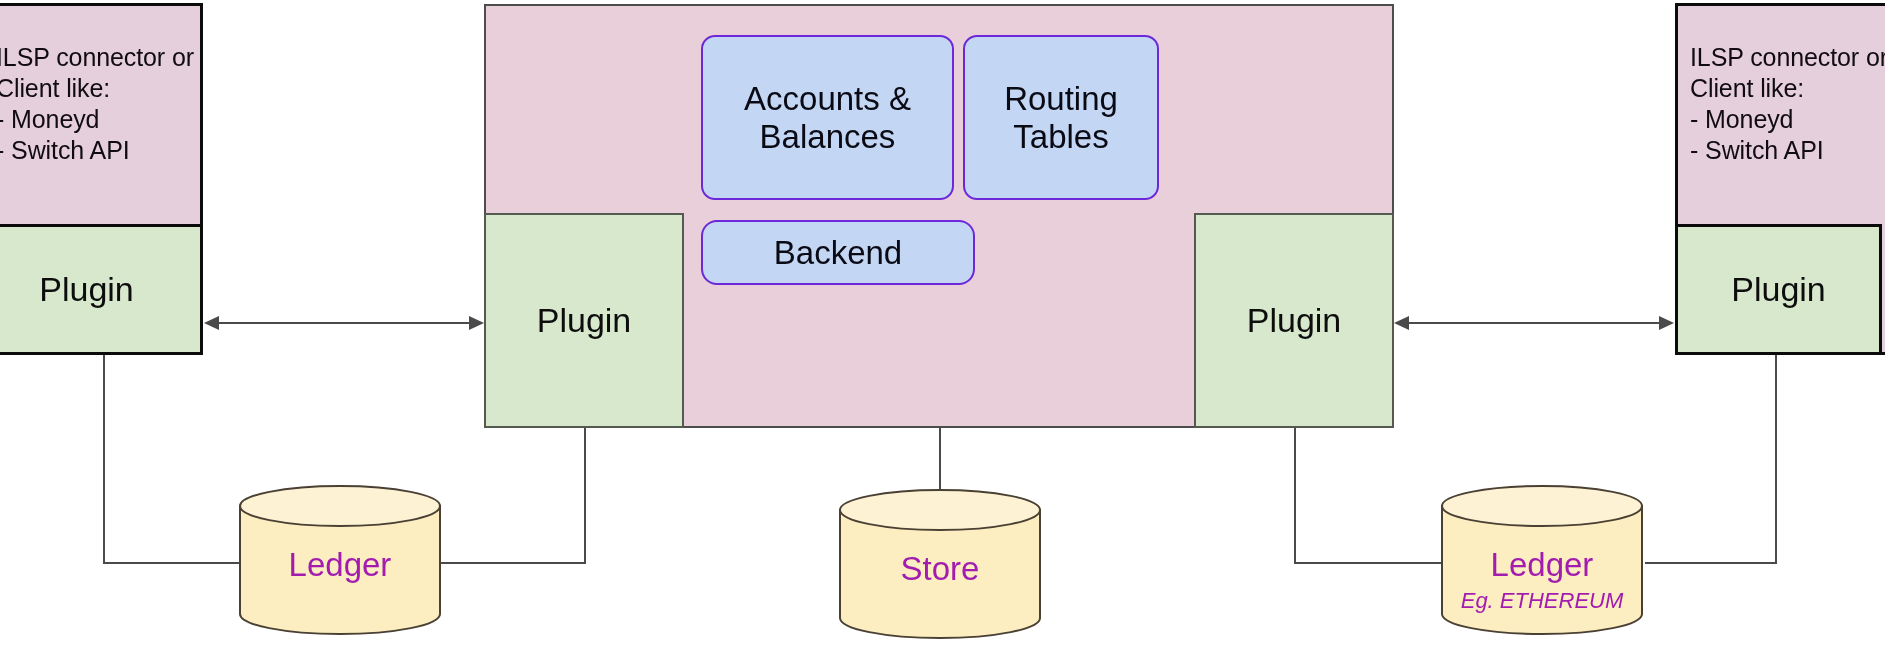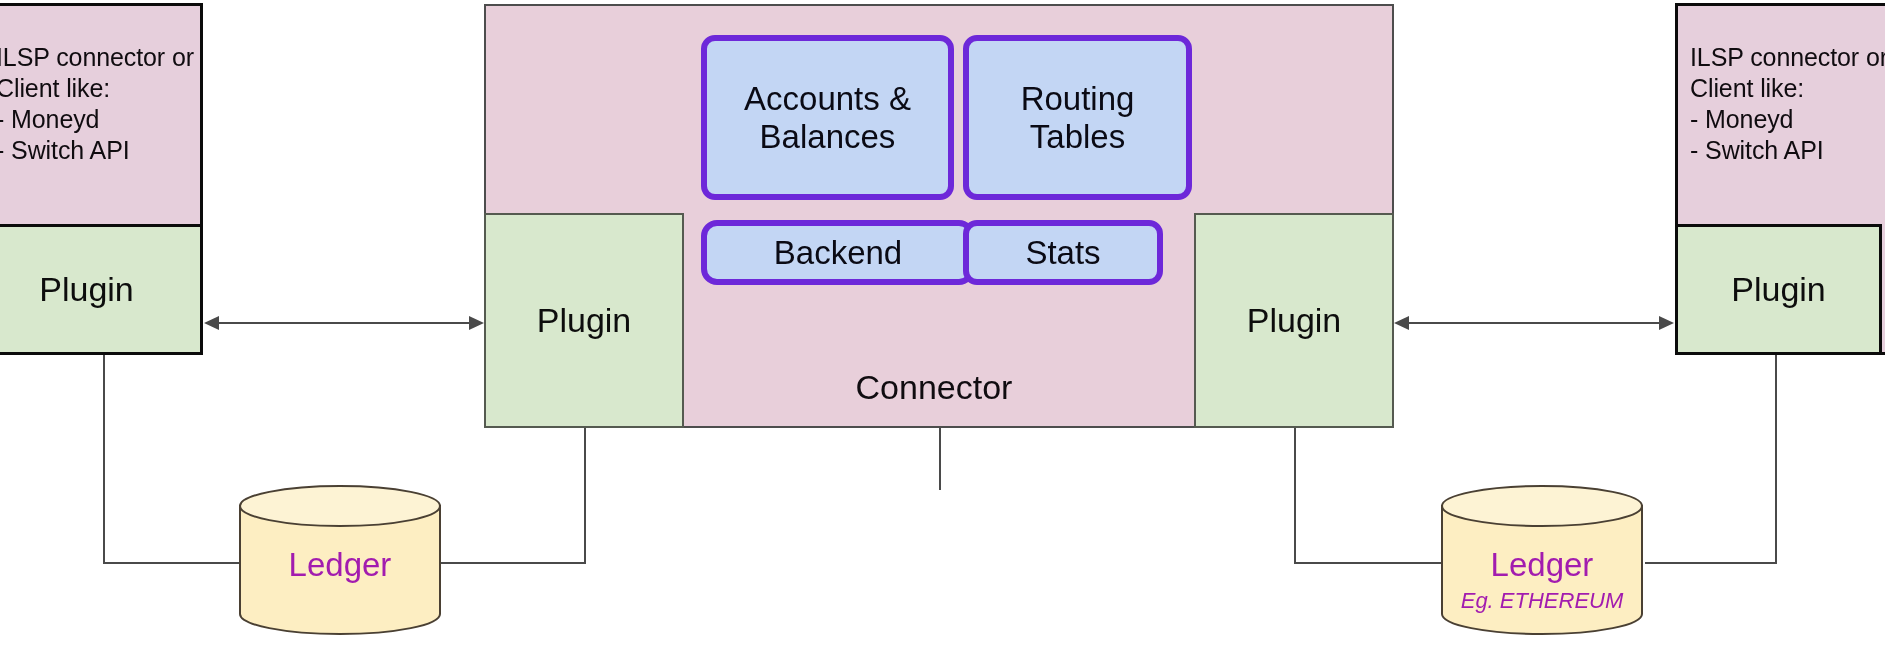--- a/index.html
+++ b/index.html
@@ -61,21 +61,21 @@
     border: 3px solid #0b0b0b;
     display: flex;
     align-items: center;
     justify-content: center;
     color: #0d0d0d;
     font-size: 34px;
   }
   
   .module {
     background: #c3d6f4;
-    border: 6px solid #6d28d9;
+    border: 2px solid #6d28d9;
     border-radius: 14px;
     display: flex;
     align-items: center;
     justify-content: center;
     text-align: center;
     color: #0a0a14;
     font-size: 33px;
     line-height: 38px;
   }
   
@@ -125,32 +125,28 @@
   <div class="box plugin-outer" style="left:-30px; top:224px; width:233px; height:131px;">
     <span>Plugin</span>
   </div>
 
   <div class="box connector-pink" style="left:484px; top:4px; width:910px; height:424px;"></div>
 
   <div class="box module" style="left:701px; top:35px; width:253px; height:165px; white-space:pre-line;">
     <span style="white-space:pre-line;">Accounts &amp;
 Balances</span>
   </div>
-  <div class="box module" style="left:963px; top:35px; width:229px; height:165px; white-space:pre-line;">
+  <div class="box module" style="left:963px; top:35px; width:196px; height:165px; white-space:pre-line;">
     <span style="white-space:pre-line;">Routing
 Tables</span>
   </div>
   <div class="box module" style="left:701px; top:220px; width:274px; height:65px;border-radius:16px;">
     <span>Backend</span>
   </div>
-  <div class="box module" style="left:963px; top:220px; width:200px; height:65px;">
-    <span>Stats</span>
-  </div>
-
-  <div class="connector-label" style="left:684px; top:368px; width:500px;">Connector</div>
+
 
   <div class="box plugin" style="left:484px; top:213px; width:200px; height:215px;">
     <span>Plugin</span>
   </div>
   <div class="box plugin" style="left:1194px; top:213px; width:200px; height:215px;">
     <span>Plugin</span>
   </div>
 
   <div class="box host-pink" style="left:1675px; top:3px; width:240px; height:352px;"></div>
   <div class="host-text" style="left:1690px; top:42px; width:240px;">ILSP connector or
@@ -184,20 +180,27 @@
   <div class="wire wire-h" style="left:1645px; top:562px; width:132px;"></div>
 
   <div class="cylinder" style="left:238px; top:484px; width:204px; height:152px;">
     <svg width="204" height="152" viewBox="0 0 204 152">
       <path d="M2,22 L2,130 A100,20 0 0 0 202,130 L202,22 Z" fill="#fdeec2" stroke="#4a4033" stroke-width="2"></path>
       <ellipse cx="102" cy="22" rx="100" ry="20" fill="#fdf3d4" stroke="#4a4033" stroke-width="2"></ellipse>
     </svg>
     <div class="cyl-label cyl-title" style="top:62px;">Ledger</div>
   </div>
 
+  <div class="cylinder" style="left:838px; top:488px; width:204px; height:152px;">
+    <svg width="204" height="152" viewBox="0 0 204 152">
+      <path d="M2,22 L2,130 A100,20 0 0 0 202,130 L202,22 Z" fill="#fdeec2" stroke="#4a4033" stroke-width="2"></path>
+      <ellipse cx="102" cy="22" rx="100" ry="20" fill="#fdf3d4" stroke="#4a4033" stroke-width="2"></ellipse>
+    </svg>
+    <div class="cyl-label cyl-title" style="top:62px;">Store</div>
+  </div>
 
   <div class="cylinder" style="left:1440px; top:484px; width:204px; height:152px;">
     <svg width="204" height="152" viewBox="0 0 204 152">
       <path d="M2,22 L2,130 A100,20 0 0 0 202,130 L202,22 Z" fill="#fdeec2" stroke="#4a4033" stroke-width="2"></path>
       <ellipse cx="102" cy="22" rx="100" ry="20" fill="#fdf3d4" stroke="#4a4033" stroke-width="2"></ellipse>
     </svg>
     <div class="cyl-label cyl-title" style="top:62px;">Ledger</div>
     <div class="cyl-label cyl-sub" style="top:104px;font-style:italic;">Eg. ETHEREUM</div>
   </div>
 

